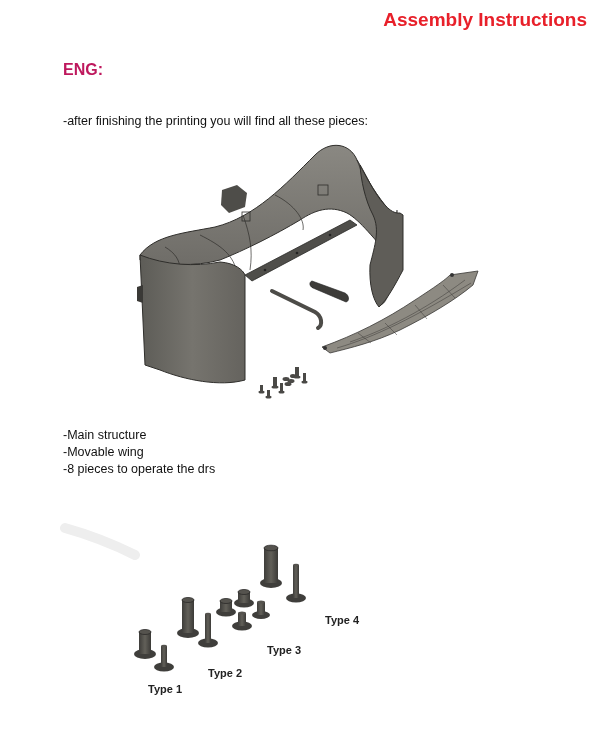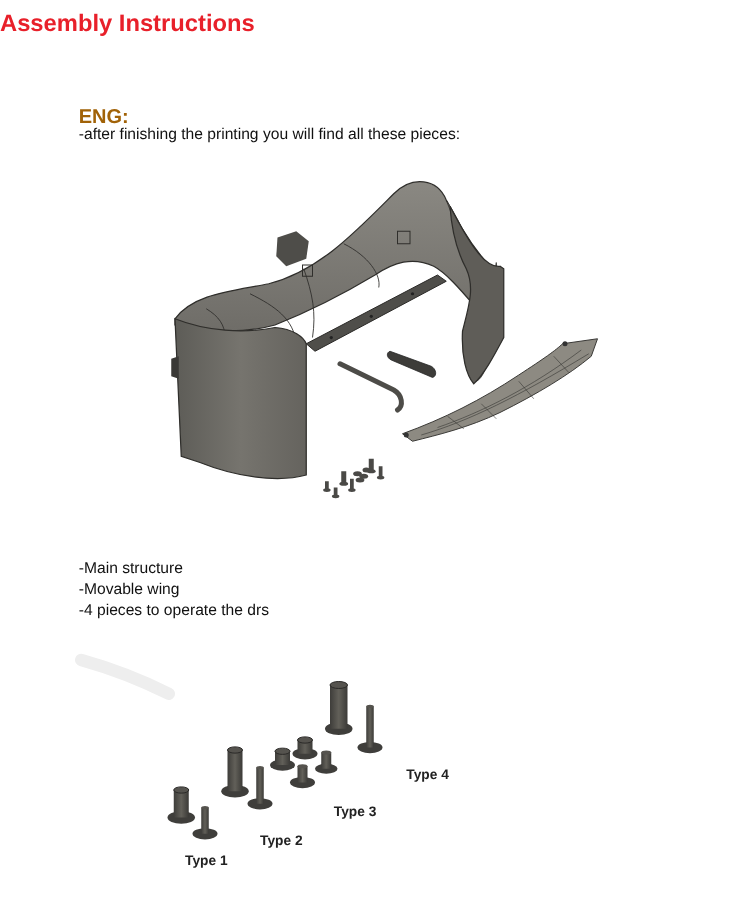--- a/index.html
+++ b/index.html
@@ -1,20 +1,20 @@
 <!DOCTYPE html>
 <html><head>
 <meta charset="utf-8">
 <style>
   html, body { margin: 0; padding: 0; background: #ffffff; }
   body { width: 605px; height: 739px; position: relative; overflow: hidden; font-family: "Liberation Sans", "DejaVu Sans", sans-serif; color: #111; }
-  .title { position: absolute; left: 0; width: 587px; top: 9px; text-align: left; font-size: 19px; font-weight: bold; color: #e8202a; }
-  .lang { position: absolute; left: 63px; top: 61px; font-size: 16px; font-weight: bold; color: #a16207; margin-top: 24px; }
-  .intro { position: absolute; left: 63px; top: 100px; font-size: 12.5px; color: #111; }
-  .parts-list { position: absolute; left: 63px; top: 446px; font-size: 12.5px; line-height: 17px; color: #111; margin: 0; padding: 0; list-style: none; }
+  .title { position: absolute; left: 0; width: 587px; top: 9px; text-align: right; font-size: 19px; font-weight: bold; color: #e8202a; }
+  .lang { position: absolute; left: 63px; top: 61px; font-size: 16px; font-weight: bold; color: #be185d; }
+  .intro { position: absolute; left: 63px; top: 114px; font-size: 12.5px; color: #111; }
+  .parts-list { position: absolute; left: 63px; top: 427px; font-size: 12.5px; line-height: 17px; color: #111; margin: 0; padding: 0; list-style: none; }
   .figure { position: absolute; }
   .fig1 { left: 125px; top: 135px; width: 400px; height: 280px; }
   .fig2 { left: 60px; top: 520px; width: 330px; height: 190px; }
   .type-label { position: absolute; font-size: 11px; font-weight: bold; color: #222; }
 </style>
 </head>
 <body>
 
 <div class="title">Assembly Instructions</div>
 <div class="lang">ENG:</div>
@@ -98,21 +98,21 @@
         <ellipse cx="172" cy="242" rx="3.5" ry="1.6"></ellipse>
       <rect x="178" y="238" width="3" height="9"></rect>
         <ellipse cx="179.5" cy="247" rx="3" ry="1.5"></ellipse>
     </g>
   </svg>
 </div>
 
 <ul class="parts-list">
   <li>-Main structure</li>
   <li>-Movable wing</li>
-  <li>-4 pieces to operate the drs</li>
+  <li>-8 pieces to operate the drs</li>
 </ul>
 
 <div class="figure fig2">
   <svg width="330" height="190" viewBox="0 0 330 190">
     <defs>
       <linearGradient id="cylG" x1="0" y1="0" x2="1" y2="0">
         <stop offset="0" stop-color="#3e3d3a"></stop>
         <stop offset="0.5" stop-color="#626059"></stop>
         <stop offset="1" stop-color="#3b3a37"></stop>
       </linearGradient>

